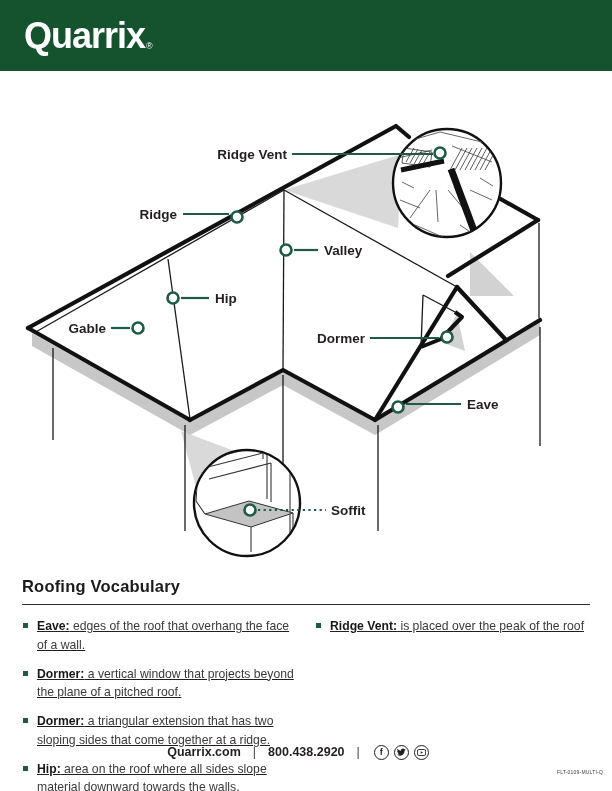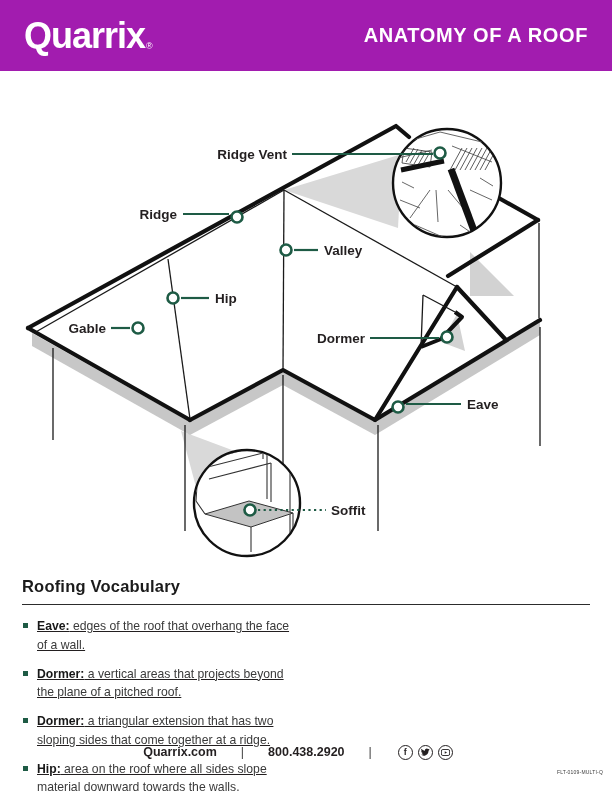--- a/index.html
+++ b/index.html
@@ -3,21 +3,21 @@
 <meta charset="utf-8">
 <style>
   html,body{margin:0;padding:0;background:#e8e8e8;}
   .page{
     width:612px;height:791px;position:relative;background:#ffffff;
     font-family:"Liberation Sans",sans-serif;overflow:hidden;margin:0 auto;
     color:#231F20;
   }
   
   .topbar{
-    position:absolute;top:0;left:0;right:0;height:71px;background:#a21caf;
+    position:absolute;top:0;left:0;right:0;height:71px;background:#14532d;
     display:flex;align-items:center;justify-content:space-between;
     padding:0 24px;box-sizing:border-box;
   }
   .logo{color:#fff;font-size:36px;font-weight:800;letter-spacing:-1px;line-height:1;}
   .logo .reg{font-size:9px;font-weight:400;vertical-align:-1px;margin-left:1px;letter-spacing:0;}
   .topbar-title{color:#fff;font-size:20px;font-weight:700;letter-spacing:.6px;}
   
   .diagram{position:absolute;top:90px;left:0;width:612px;height:470px;}
   .dg-label{font-size:13.5px;font-weight:700;fill:#231F20;}
   
@@ -25,40 +25,39 @@
   .vocab h2{margin:0 0 8px 0;font-size:16.5px;font-weight:800;color:#1b1b1b;letter-spacing:.2px;}
   .vocab .rule{border-bottom:1.6px solid #2c2c2c;}
   .cols{display:flex;gap:18px;margin-top:2px;text-decoration:underline;}
   .col{flex:1;min-width:0;}
   .vitem{position:relative;padding-left:15px;margin-top:10px;font-size:12.2px;line-height:1.54;color:#3a3a3a;}
   .vitem .bullet{position:absolute;left:1px;top:6px;width:5px;height:5px;background:#1E5B45;}
   .term{font-weight:700;color:#181818;}
   
   .footer{
     position:absolute;top:742px;left:0;right:16px;height:20px;
-    display:flex;align-items:center;justify-content:center;gap:24px;
+    display:flex;align-items:center;justify-content:center;gap:12px;
     font-size:12.5px;font-weight:700;color:#231F20;
   }
   .footer .sep{font-weight:400;color:#444;}
   .social{display:flex;align-items:center;gap:5px;margin-left:2px;}
   .icon-circle{
     width:15px;height:15px;border:1.3px solid #231F20;border-radius:50%;
     display:flex;align-items:center;justify-content:center;box-sizing:border-box;
   }
   .icon-circle .fglyph{font-size:9px;font-weight:700;line-height:1;margin-top:1px;}
   .doc-code{position:absolute;right:9px;top:769px;font-size:5px;color:#3c3c3c;letter-spacing:.2px;}
 </style>
 </head>
 <body>
 
 <div class="page">
 
   <div class="topbar">
     <div class="logo"><span>Quarrix</span><span class="reg">®</span></div>
-    <div class="topbar-title">ANATOMY OF A ROOF</div>
   </div>
 
   <div class="diagram">
     <svg width="612" height="470" viewBox="0 0 612 470">
       <defs>
         <clipPath id="mag1clip">
             <circle cx="447" cy="93" r="54"></circle>
           </clipPath>
         <clipPath id="mag2clip">
             <circle cx="247" cy="413" r="52"></circle>
@@ -166,25 +165,26 @@
       <text class="dg-label" x="331" y="425">Soffit</text>
     </svg>
   </div>
 
   <div class="vocab">
     <h2>Roofing Vocabulary</h2>
     <div class="rule"></div>
     <div class="cols">
       <div class="col">
         <div class="vitem"><span class="bullet"></span><span class="term">Eave:</span><span> edges of the roof that overhang the face of a wall.</span></div>
-        <div class="vitem"><span class="bullet"></span><span class="term">Dormer:</span><span> a vertical areas that projects beyond the plane of a pitched roof.</span></div>
+        <div class="vitem"><span class="bullet"></span><span class="term">Dormer:</span><span> a vertical window that projects beyond the plane of a pitched roof.</span></div>
         <div class="vitem"><span class="bullet"></span><span class="term">Dormer:</span><span> a triangular extension that has two sloping sides that come together at a ridge.</span></div>
         <div class="vitem"><span class="bullet"></span><span class="term">Hip:</span><span> area on the roof where all sides slope material downward towards the walls.</span></div>
       </div>
       <div class="col">
+        <div class="vitem"><span class="bullet"></span><span class="term">Ridge Vent:</span><span> is placed over the peak of the roof</span></div>
       </div>
     </div>
   </div>
 
   <div class="footer">
     <span>Quarrix.com</span>
     <span class="sep">|</span>
     <span>800.438.2920</span>
     <span class="sep">|</span>
     <span class="social">

